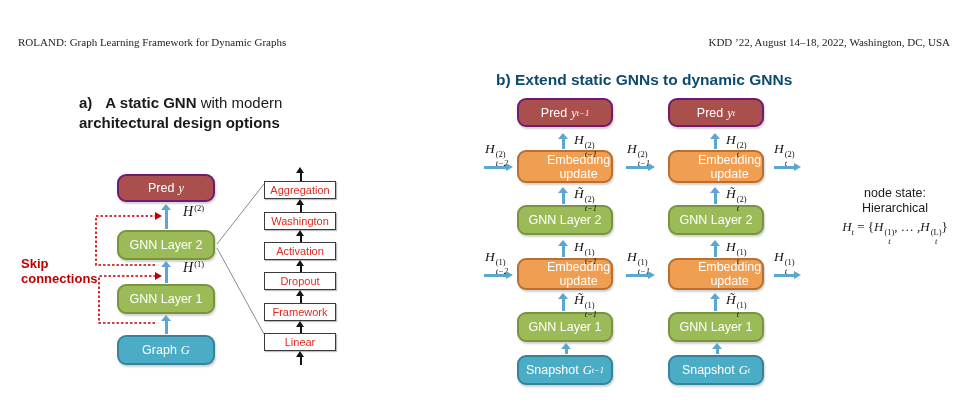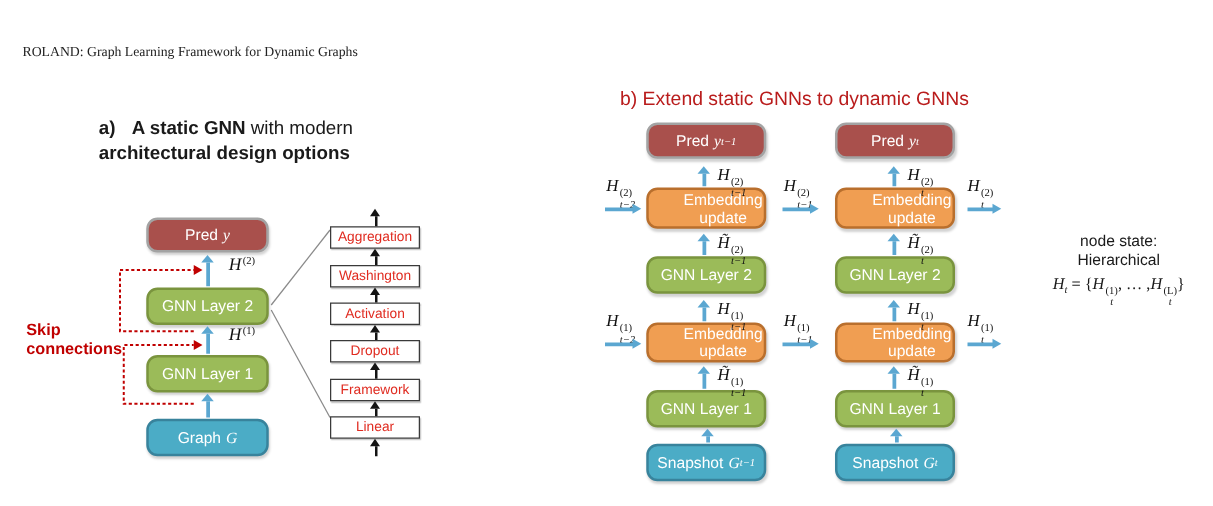--- a/index.html
+++ b/index.html
@@ -5,27 +5,27 @@
   html,body{margin:0;padding:0;background:#ffffff;}
   #canvas{position:relative;width:970px;height:394px;background:#ffffff;overflow:hidden;
           font-family:"Liberation Sans",sans-serif;}
   *{box-sizing:border-box;}
 
   .hdr{position:absolute;top:36px;font-family:"Liberation Serif",serif;font-size:11px;color:#222;white-space:nowrap;}
   #hdr-left{left:18px;}
   #hdr-right{right:20px;}
 
   .pa-title{position:absolute;font-size:15px;color:#1a1a1a;white-space:pre;}
-  .pb-title{position:absolute;left:496px;top:71px;font-size:15.5px;font-weight:normal;color:#b91c1c;white-space:nowrap;}
+  .pb-title{position:absolute;left:496px;top:71px;font-size:15.5px;font-weight:bold;color:#0c4a6e;white-space:nowrap;}
 
   
   .bx{position:absolute;border-radius:9px;display:flex;align-items:center;justify-content:center;
       color:#fff;font-size:12.5px;text-align:center;line-height:14px;
       box-shadow:1px 2px 2px rgba(0,0,0,0.18);}
-  .bx.red{background:#a9504c;border:2px solid #a3a3a3;}
+  .bx.red{background:#a9504c;border:2px solid #701a75;}
   .bx.green{background:#9bbb59;border:2px solid #7a943e;}
   .bx.blue{background:#4bacc6;border:2px solid #38839c;}
   .bx.orange{background:#f09e52;border:2px solid #b96f2d;padding-left:27px;}
   .bvar{font-family:"Liberation Serif",serif;font-style:italic;margin-left:4px;}
   .bx sub{font-size:8.5px;font-family:"Liberation Serif",serif;font-style:italic;}
 
   
   .opt{position:absolute;left:264px;width:72px;height:18px;background:#fff;border:1.5px solid #3a3a3a;
        color:#e02b20;font-size:11px;display:flex;align-items:center;justify-content:center;
        box-shadow:1px 1px 1px rgba(0,0,0,0.25);}
@@ -65,20 +65,21 @@
   .formula .sc{display:inline-flex;flex-direction:column;font-size:8.5px;line-height:1.05;vertical-align:-4px;margin-left:1px;}
   .formula .s-sup{font-style:normal;}
   .formula .s-sub{font-style:italic;}
 </style>
 </head>
 <body>
 
 <div id="canvas">
 
   <div class="hdr" id="hdr-left">ROLAND: Graph Learning Framework for Dynamic Graphs</div>
+  <div class="hdr" id="hdr-right">KDD ’22, August 14–18, 2022, Washington, DC, USA</div>
 
   <div>
 
     <div class="pa-title" style="left:79px;top:94px;"><b>a)</b><b style="margin-left:13px;">A static GNN</b><span> with modern</span></div>
     <div class="pa-title" style="left:79px;top:114px;font-weight:bold;">architectural design options</div>
 
     <svg id="skip-svg" width="970" height="405">
       <polyline class="skipline" points="155,265 96,265 96,216 155,216"></polyline>
       <polygon points="155,212 162,216 155,220" fill="#c00000"></polygon>
       <polyline class="skipline" points="155,323 99,323 99,276 155,276"></polyline>

